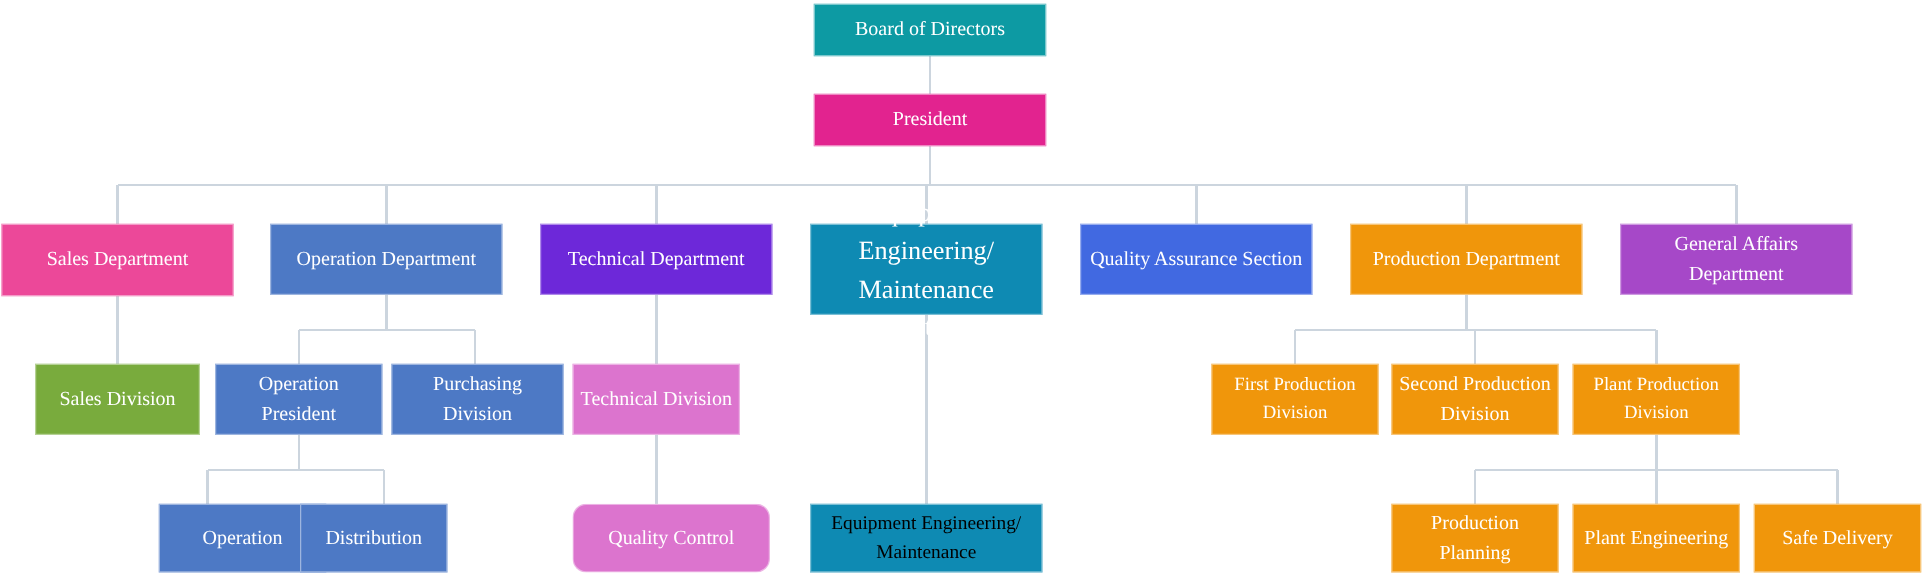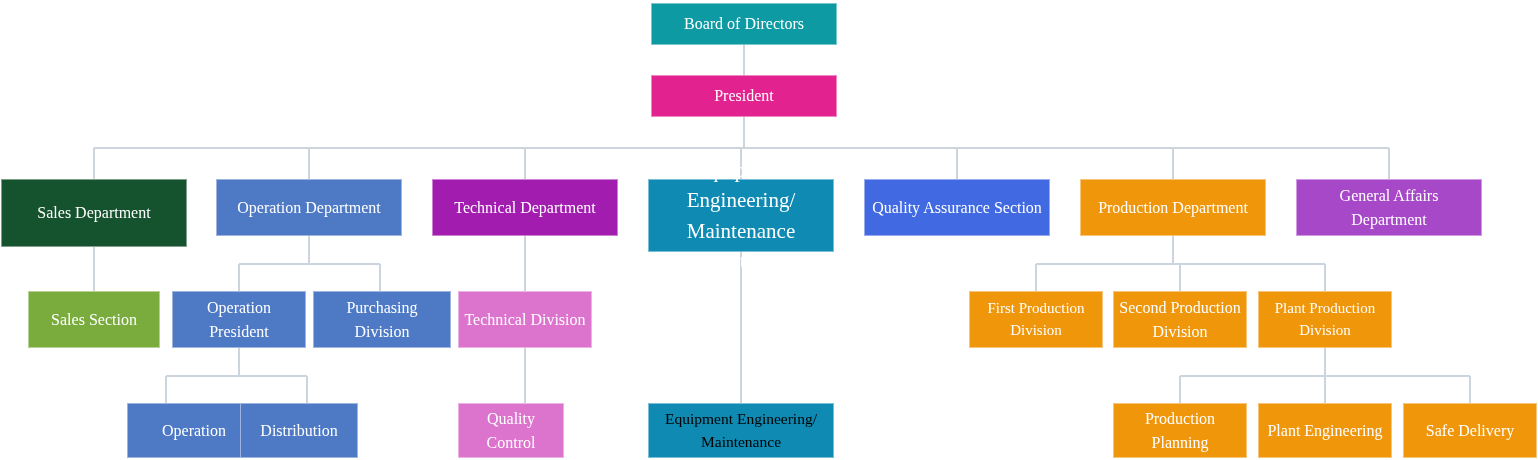--- a/index.html
+++ b/index.html
@@ -73,43 +73,43 @@
       <line x1="1325" y1="376" x2="1325" y2="403" stroke="#ccd5de" stroke-width="2" shape-rendering="crispEdges"></line>
       <line x1="1470" y1="376" x2="1470" y2="403" stroke="#ccd5de" stroke-width="2" shape-rendering="crispEdges"></line>
     </svg>
   <div id="nodes-layer">
       <div class="org-node" style="left: 651px; top: 3px; width: 186px; height: 42px; background: rgb(13, 154, 163); color: rgb(255, 255, 255);">
         <span>Board of Directors</span>
       </div>
       <div class="org-node" style="left: 651px; top: 75px; width: 186px; height: 42px; background: rgb(226, 35, 143); color: rgb(255, 255, 255);">
         <span>President</span>
       </div>
-      <div class="org-node" style="left: 1px; top: 179px; width: 186px; height: 68px; background: #14532d; color: rgb(255, 255, 255); justify-content: center;">
+      <div class="org-node" style="left: 1px; top: 179px; width: 186px; height: 58px; background: #ec4899; color: rgb(255, 255, 255); justify-content: center;">
         <span>Sales Department</span>
       </div>
       <div class="org-node" style="left: 216px; top: 179px; width: 186px; height: 57px; background: rgb(77, 121, 197); color: rgb(255, 255, 255);">
         <span>Operation Department</span>
       </div>
-      <div class="org-node" style="left: 432px; top: 179px; width: 186px; height: 57px; background: #a21caf; color: rgb(255, 255, 255);">
+      <div class="org-node" style="left: 432px; top: 179px; width: 186px; height: 57px; background: #6d28d9; color: rgb(255, 255, 255);">
         <span>Technical Department</span>
       </div>
       <div class="org-node" style="left: 648px; top: 179px; width: 186px; height: 73px; font-size: 21px; background: rgb(14, 138, 179); color: rgb(255, 255, 255);">
         <span>Equipment Engineering/ Maintenance Section</span>
       </div>
       <div class="org-node" style="left: 864px; top: 179px; width: 186px; height: 57px; background: rgb(65, 105, 225); color: rgb(255, 255, 255);">
         <span>Quality Assurance Section</span>
       </div>
       <div class="org-node" style="left: 1080px; top: 179px; width: 186px; height: 57px; background: rgb(240, 150, 11); color: rgb(255, 255, 255);">
         <span>Production Department</span>
       </div>
       <div class="org-node" style="left: 1296px; top: 179px; width: 186px; height: 57px; background: rgb(166, 72, 200); color: rgb(255, 255, 255);">
         <span>General Affairs Department</span>
       </div>
       <div class="org-node" style="left: 28px; top: 291px; width: 132px; height: 57px; background: rgb(121, 171, 61); color: rgb(255, 255, 255);">
-        <span>Sales Section</span>
+        <span>Sales Division</span>
       </div>
       <div class="org-node" style="left: 172px; top: 291px; width: 134px; height: 57px; background: rgb(77, 121, 197); color: rgb(255, 255, 255);">
         <span>Operation President</span>
       </div>
       <div class="org-node" style="left: 313px; top: 291px; width: 138px; height: 57px; background: rgb(77, 121, 197); color: rgb(255, 255, 255);">
         <span>Purchasing Division</span>
       </div>
       <div class="org-node" style="left: 458px; top: 291px; width: 134px; height: 57px; background: rgb(220, 116, 206); color: rgb(255, 255, 255);">
         <span>Technical Division</span>
       </div>
@@ -121,21 +121,21 @@
       </div>
       <div class="org-node" style="left: 1258px; top: 291px; width: 134px; height: 57px; font-size: 15px; background: rgb(240, 150, 11); color: rgb(255, 255, 255);">
         <span>Plant Production Division</span>
       </div>
       <div class="org-node" style="left: 99px; top: 403px; width: 134px; height: 55px; background: rgb(77, 121, 197); color: rgb(255, 255, 255); margin-left: 28px;">
         <span>Operation</span>
       </div>
       <div class="org-node" style="left: 240px; top: 403px; width: 118px; height: 55px; background: rgb(77, 121, 197); color: rgb(255, 255, 255);">
         <span>Distribution</span>
       </div>
-      <div class="org-node" style="left: 458px; top: 403px; width: 106px; height: 55px; background: rgb(220, 116, 206); color: rgb(255, 255, 255);">
+      <div class="org-node" style="left: 458px; top: 403px; width: 158px; height: 55px; background: rgb(220, 116, 206); color: rgb(255, 255, 255); border-radius: 11px;">
         <span>Quality Control</span>
       </div>
       <div class="org-node" style="left: 648px; top: 403px; width: 186px; height: 55px; font-size: 15.5px; background: rgb(14, 138, 179); color: #000000;">
         <span>Equipment Engineering/ Maintenance</span>
       </div>
       <div class="org-node" style="left: 1113px; top: 403px; width: 134px; height: 55px; background: rgb(240, 150, 11); color: rgb(255, 255, 255);">
         <span>Production Planning</span>
       </div>
       <div class="org-node" style="left: 1258px; top: 403px; width: 134px; height: 55px; background: rgb(240, 150, 11); color: rgb(255, 255, 255);">
         <span>Plant Engineering</span>

